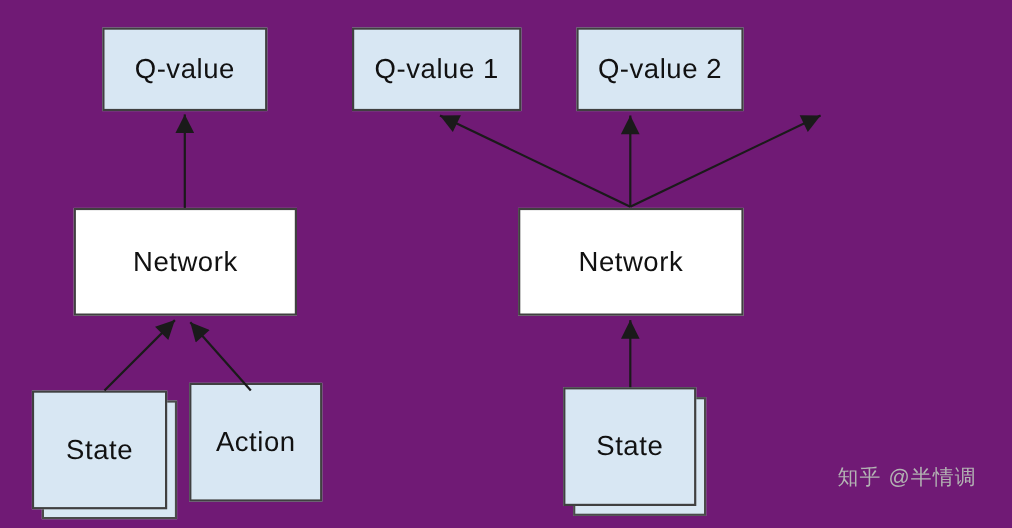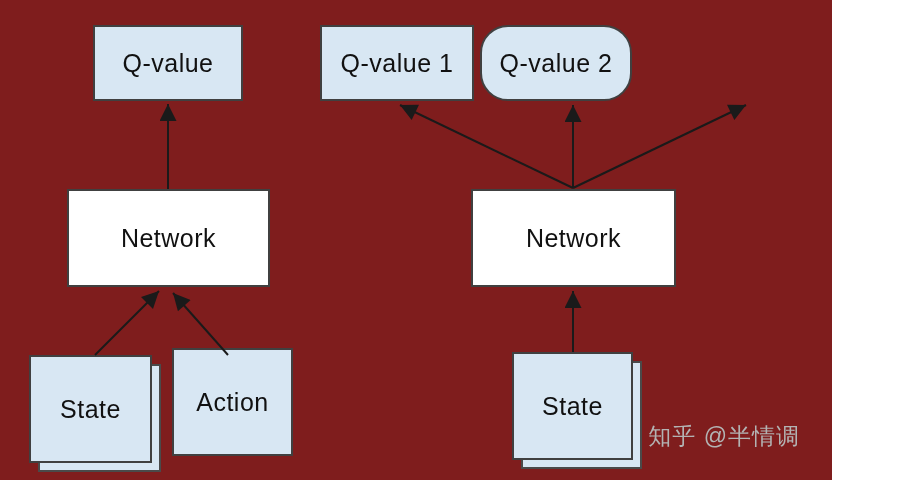--- a/index.html
+++ b/index.html
@@ -3,23 +3,23 @@
 <meta charset="utf-8">
 <style>
   html, body {
     margin: 0;
     padding: 0;
     background: #ffffff;
     font-family: "Liberation Sans", sans-serif;
   }
   .canvas {
     position: relative;
-    width: 832px;
+    width: 920px;
     height: 480px;
-    background: #7f1d1d;
+    background: #701a75;
     overflow: hidden;
   }
   .arrow-layer {
     position: absolute;
     left: 0;
     top: 0;
     width: 920px;
     height: 480px;
     z-index: 3;
     pointer-events: none;
@@ -43,30 +43,30 @@
     border-color: #4a4a4a;
   }
   
   .l-qvalue   { left: 93px;  top: 25px;  width: 150px; height: 76px; }
   .l-network  { left: 67px;  top: 189px; width: 203px; height: 98px; }
   .l-state    { left: 29px;  top: 355px; width: 123px; height: 108px; }
   .l-state-sh { left: 38px;  top: 364px; width: 123px; height: 108px; }
   .l-action   { left: 172px; top: 348px; width: 121px; height: 108px; }
   
   .r-qvalue1  { left: 320px; top: 25px;  width: 154px; height: 76px; }
-  .r-qvalue2  { left: 480px; top: 25px;  width: 152px; height: 76px; border-radius: 28px; }
+  .r-qvalue2  { left: 524px; top: 25px;  width: 152px; height: 76px; }
   .r-qvaluen  { left: 673px; top: 25px;  width: 152px; height: 76px; }
   .r-network  { left: 471px; top: 189px; width: 205px; height: 98px; }
   .r-state    { left: 512px; top: 352px; width: 121px; height: 108px; }
   .r-state-sh { left: 521px; top: 361px; width: 121px; height: 108px; }
   .watermark {
     position: absolute;
     right: 32px;
     top: 421px;
-    font-size: 23px;
+    font-size: 19px;
     letter-spacing: 1px;
     color: #b3b3b3;
     z-index: 2;
     white-space: nowrap;
   }
 </style>
 </head>
 <body>
 
 <div class="canvas">

